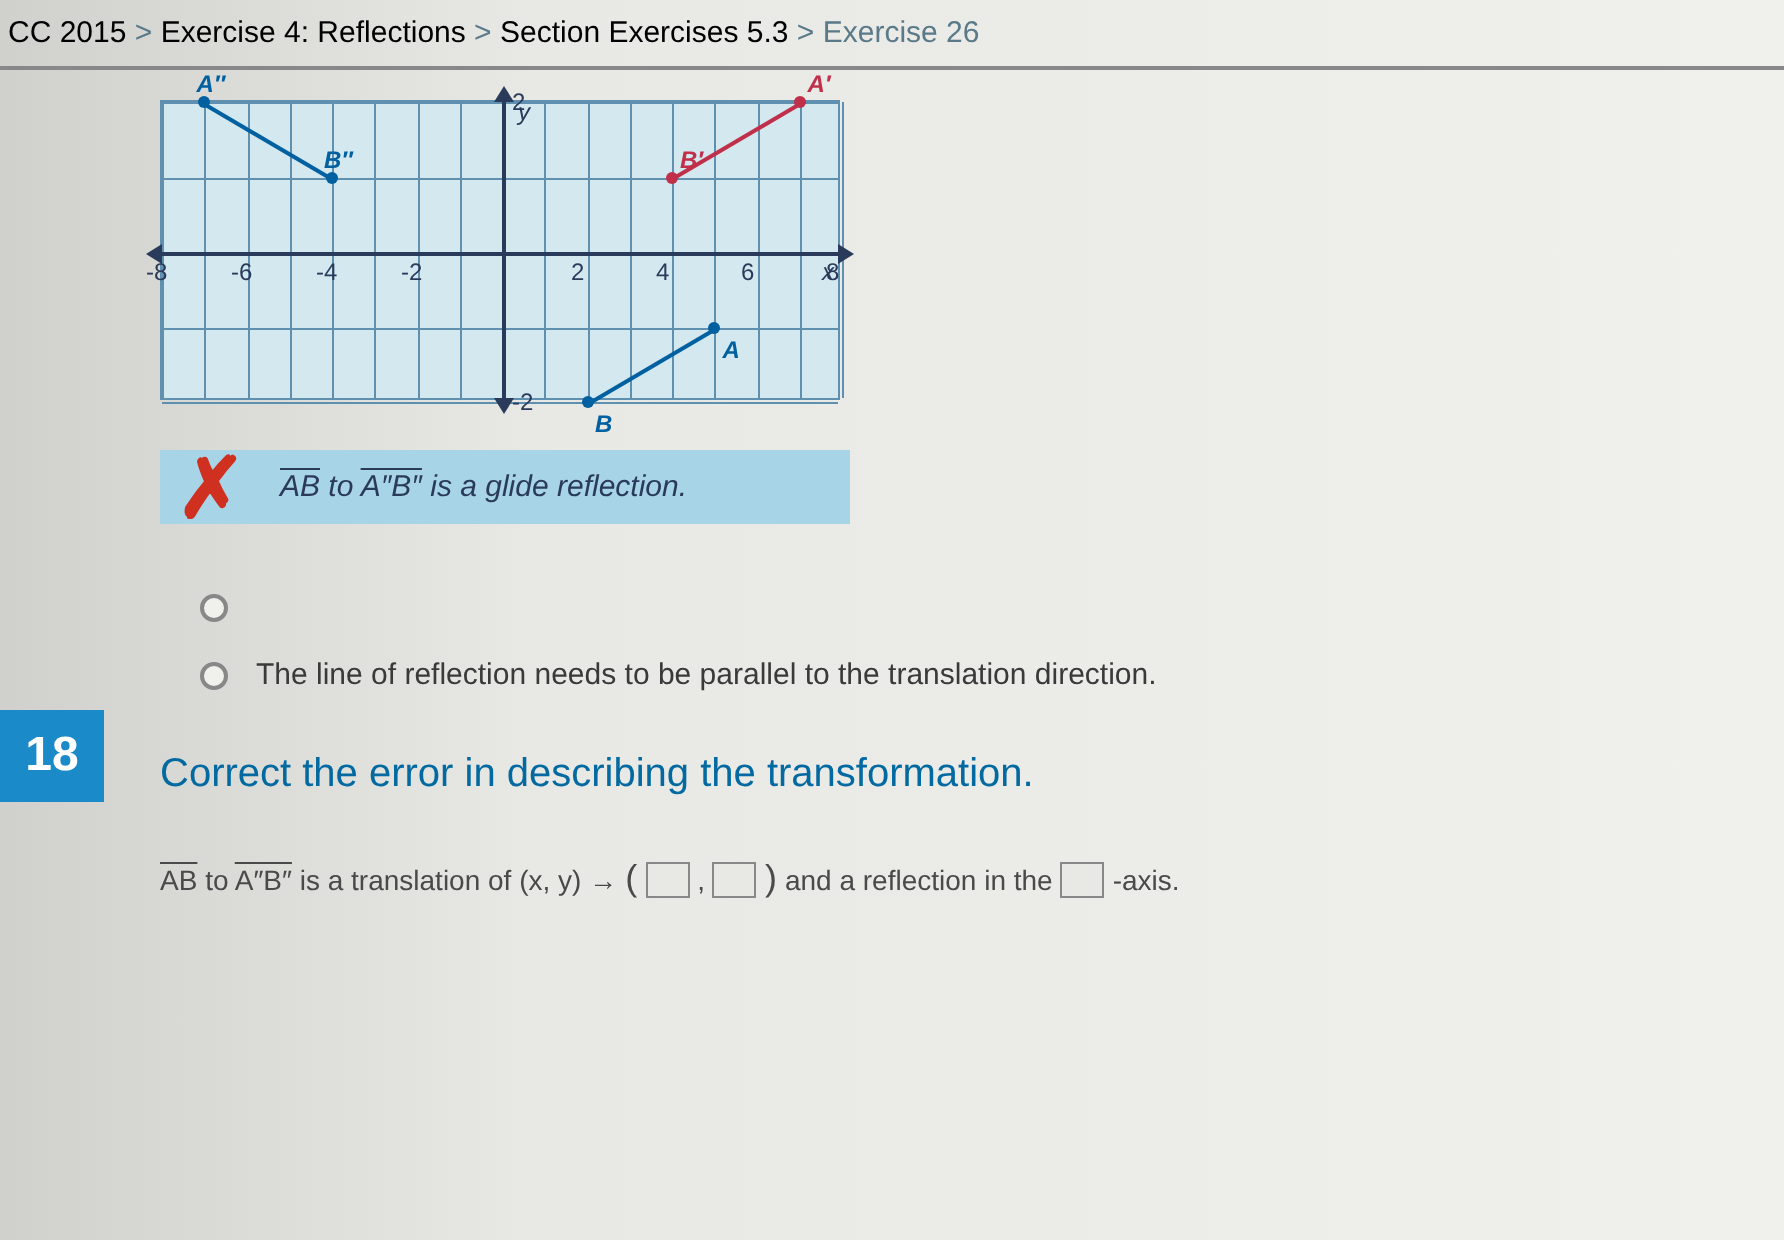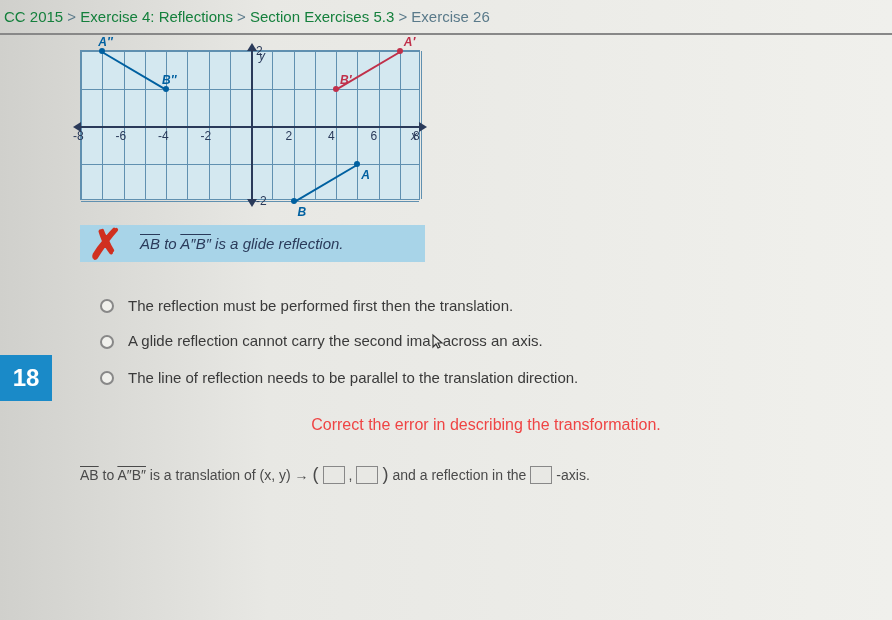--- a/index.html
+++ b/index.html
@@ -10,21 +10,21 @@
       height: 620px;
       overflow: hidden;
       color: #333;
     }
     .breadcrumb {
       padding: 8px 4px;
       font-size: 15px;
       color: #5a7a8a;
       border-bottom: 2px solid #888;
     }
-    .breadcrumb a { color: #15803d; text-decoration: none; margin-top: 36px; }
+    .breadcrumb a { color: #000000; text-decoration: none; margin-top: 36px; }
     .content { padding: 10px 0 0 0; position: relative; }
     .graph-container { margin-left: 80px; margin-top: 5px; }
     .graph {
       width: 340px;
       height: 150px;
       background: #d4e8f0;
       position: relative;
       border: 1px solid #6090b0;
     }
     .grid-line-v, .grid-line-h { position: absolute; background: #6090b0; }
@@ -103,23 +103,22 @@
       display: inline-block;
       width: 16px;
       height: 18px;
       position: relative;
       vertical-align: middle;
       margin: 0 -2px;
     }
     .cursor-icon svg { width: 100%; height: 100%; }
     .followup {
       margin: 30px 0 0 80px;
-      font-size: 16px;
-      color: #ef4444;
-      text-align: center;
+      font-size: 20px;
+      color: #0369a1;
     }
     .fill-in {
       margin: 30px 0 0 80px;
       font-size: 14px;
       color: #4a4a4a;
       display: flex;
       align-items: center;
       gap: 4px;
       flex-wrap: wrap;
     }
@@ -207,27 +206,20 @@
   <div class="statement-box">
     <span class="x-mark">✗</span>
     <span class="overline">AB</span><span> to </span><span class="overline">A″B″</span><span> is a glide reflection.</span>
   </div>
 
   <div class="question-number">18</div>
 
   <div class="options">
     <div class="option">
       <span class="radio"></span>
-      <span>The reflection must be performed first then the translation.</span>
-    </div>
-    <div class="option">
-      <span class="radio"></span>
-      <span>A glide reflection cannot carry the second ima<span class="cursor-icon"><svg viewBox="0 0 16 18">
-              <path d="M4 2 L4 14 L7 11 L9 15 L11 14 L9 10 L13 10 Z" fill="none" stroke="#333" stroke-width="1.2"></path>
-            </svg></span>across an axis.</span>
     </div>
     <div class="option">
       <span class="radio"></span>
       <span>The line of reflection needs to be parallel to the translation direction.</span>
     </div>
   </div>
 
   <div class="followup">Correct the error in describing the transformation.</div>
 
   <div class="fill-in">

